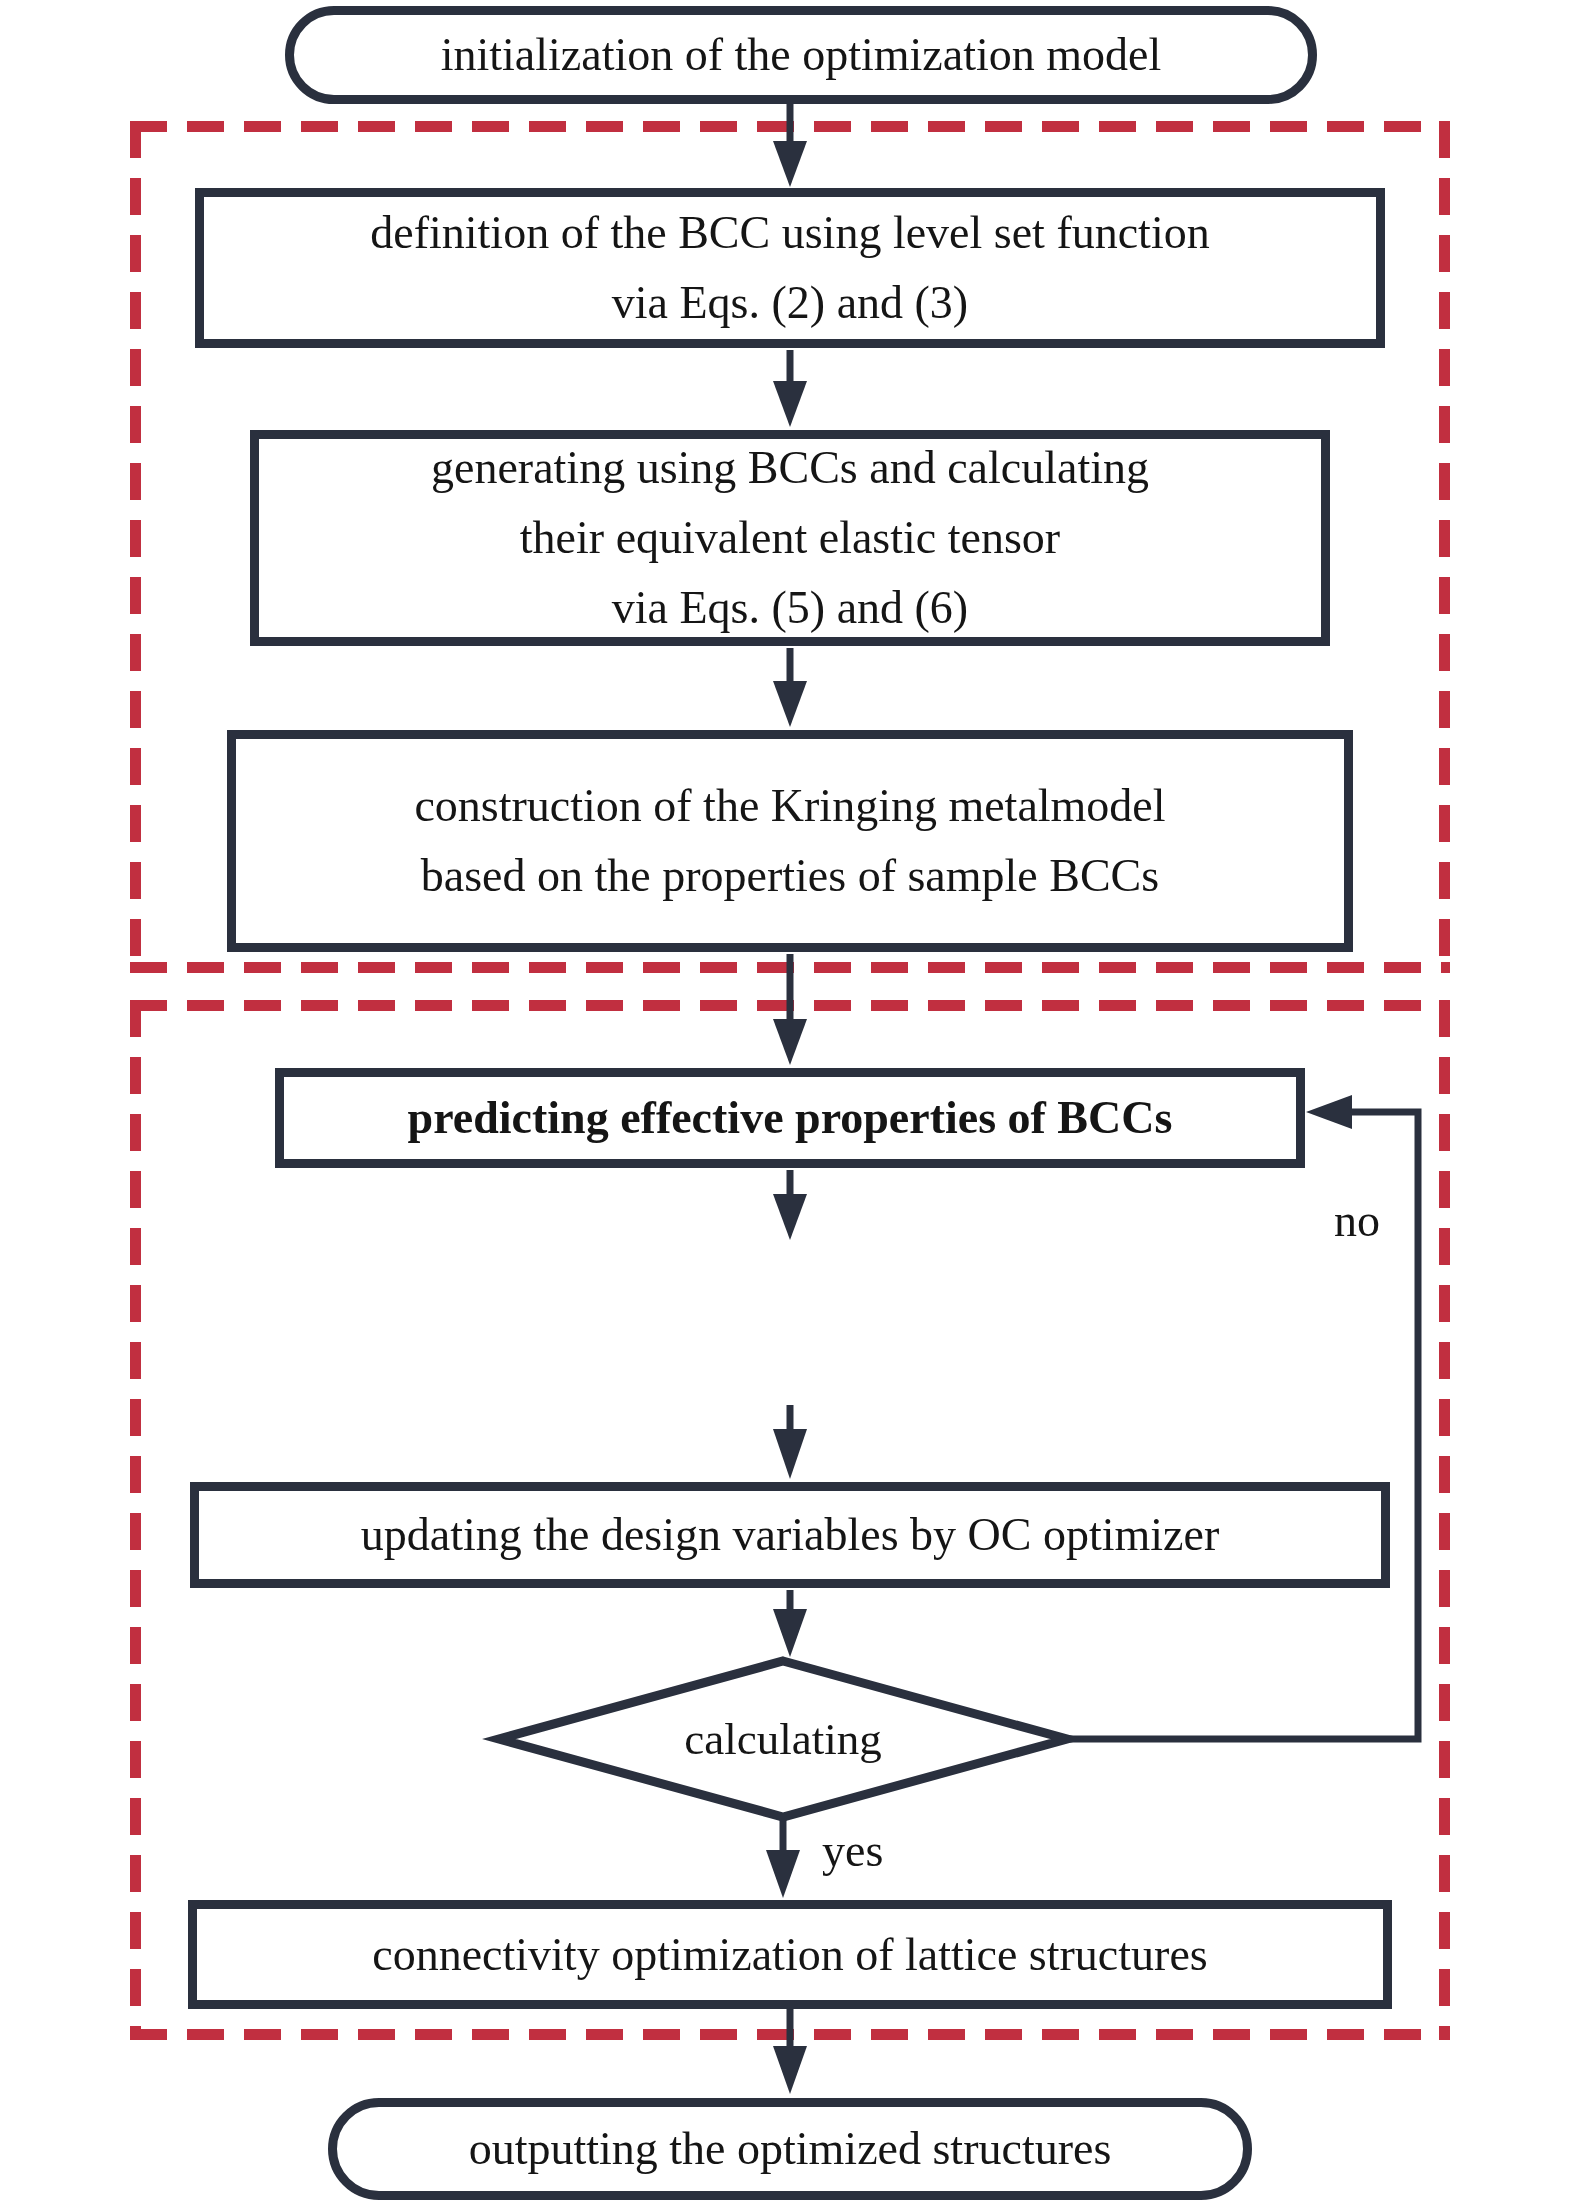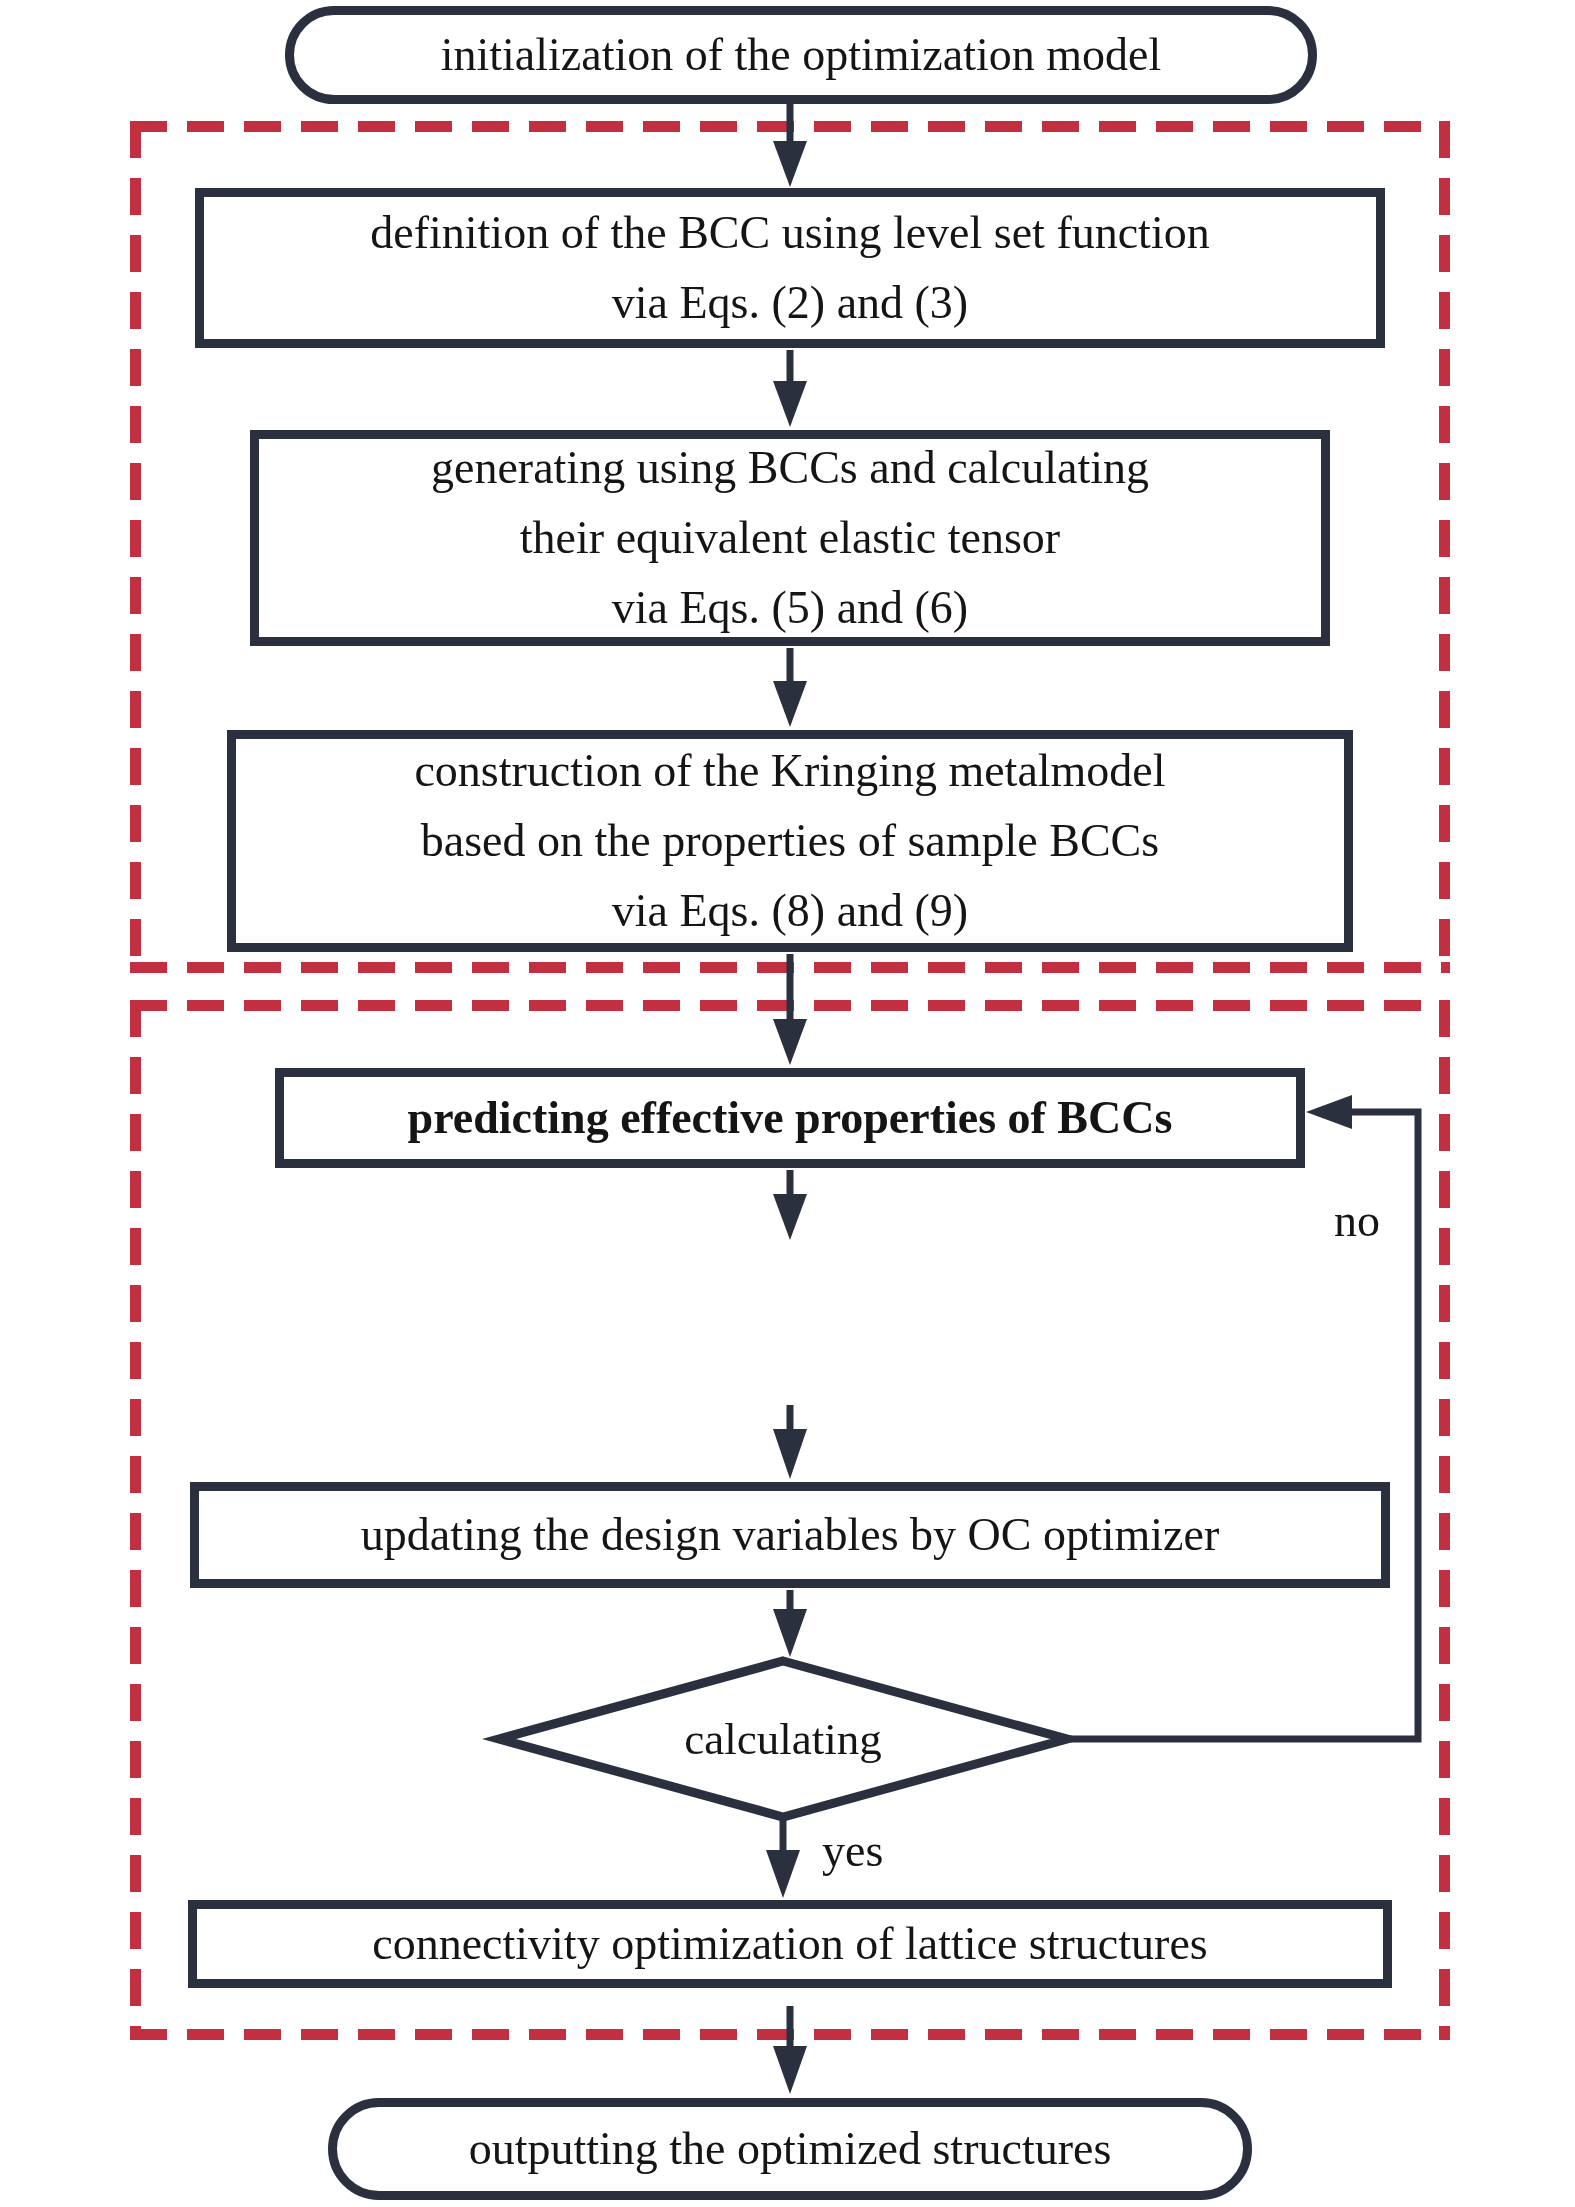--- a/index.html
+++ b/index.html
@@ -32,21 +32,21 @@
     text-align:center;font-size:46px;line-height:1.52;
   }
   .stadium{border-radius:56px;}
   #n-init{left:285px;top:6px;width:1032px;height:98px;}
   #n-def{left:195px;top:188px;width:1190px;height:160px;}
   #n-gen{left:250px;top:430px;width:1080px;height:216px;}
   #n-krig{left:227px;top:730px;width:1126px;height:222px;}
   #n-pred{left:275px;top:1068px;width:1030px;height:100px;font-weight:bold;}
   #n-sens{left:417px;top:1243px;width:746px;height:160px;}
   #n-upd{left:190px;top:1482px;width:1200px;height:106px;}
-  #n-conn{left:188px;top:1900px;width:1204px;height:88px;}
+  #n-conn{left:188px;top:1900px;width:1204px;height:109px;}
   #n-out{left:328px;top:2098px;width:924px;height:102px;}
 
   
   #conv-label{
     position:absolute;left:583px;top:1711px;width:400px;height:56px;
     display:flex;align-items:center;justify-content:center;font-size:45px;
   }
   .edge-label{position:absolute;font-size:46px;}
   #lbl-yes{left:822px;top:1824px;}
   #lbl-no{left:1334px;top:1194px;}
@@ -126,21 +126,20 @@
 
   <div class="node" id="n-gen">
     <span>generating using BCCs and calculating</span>
     <span>their equivalent elastic tensor</span>
     <span>via Eqs. (5) and (6)</span>
   </div>
 
   <div class="node" id="n-krig">
     <span>construction of the Kringing metalmodel</span>
     <span>based on the properties of sample BCCs</span>
-    <span>via Eqs. (8) and (9)</span>
   </div>
 
   <div class="node" id="n-pred">
     <span>predicting effective properties of BCCs</span>
   </div>
 
 
   <div class="node" id="n-upd">
     <span>updating the design variables by OC optimizer</span>
   </div>

